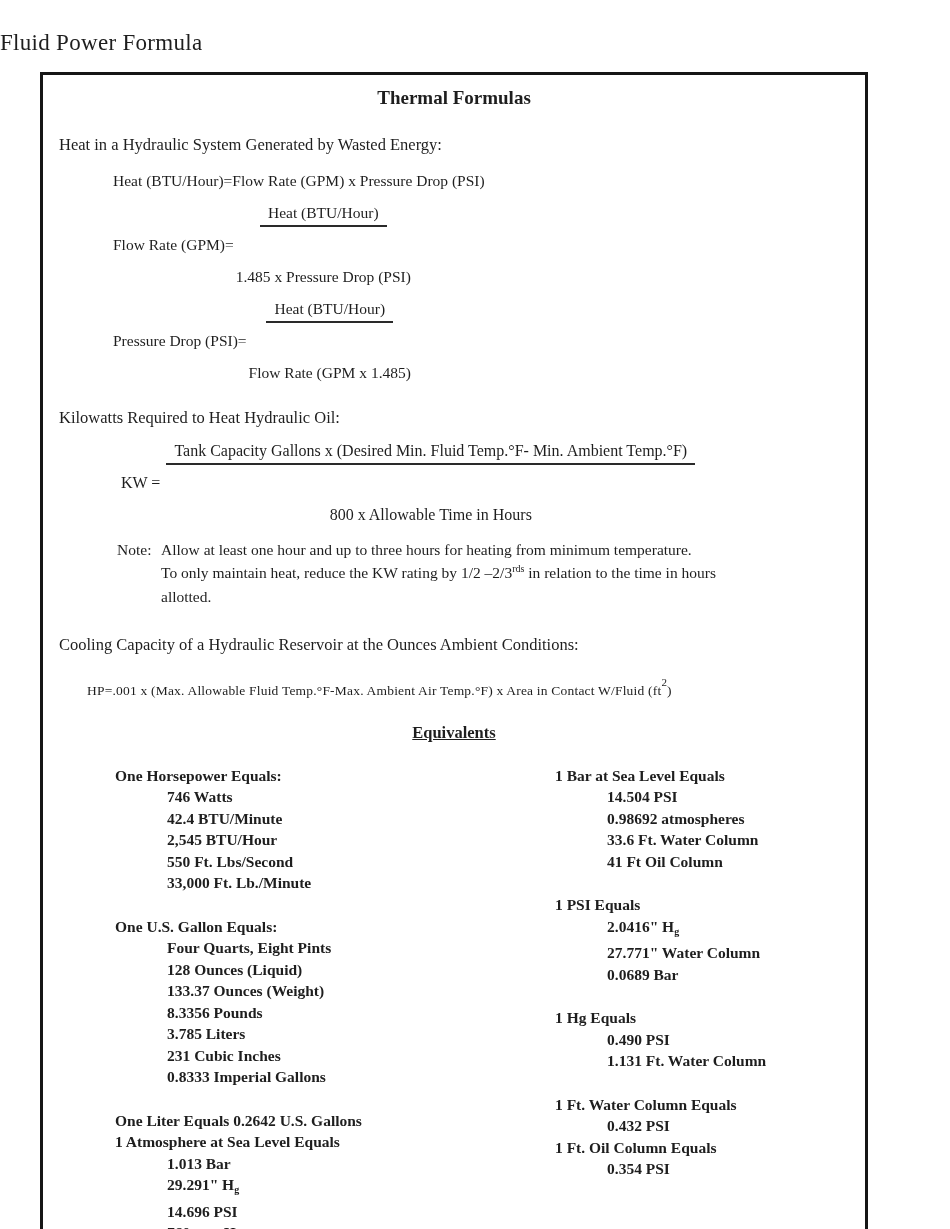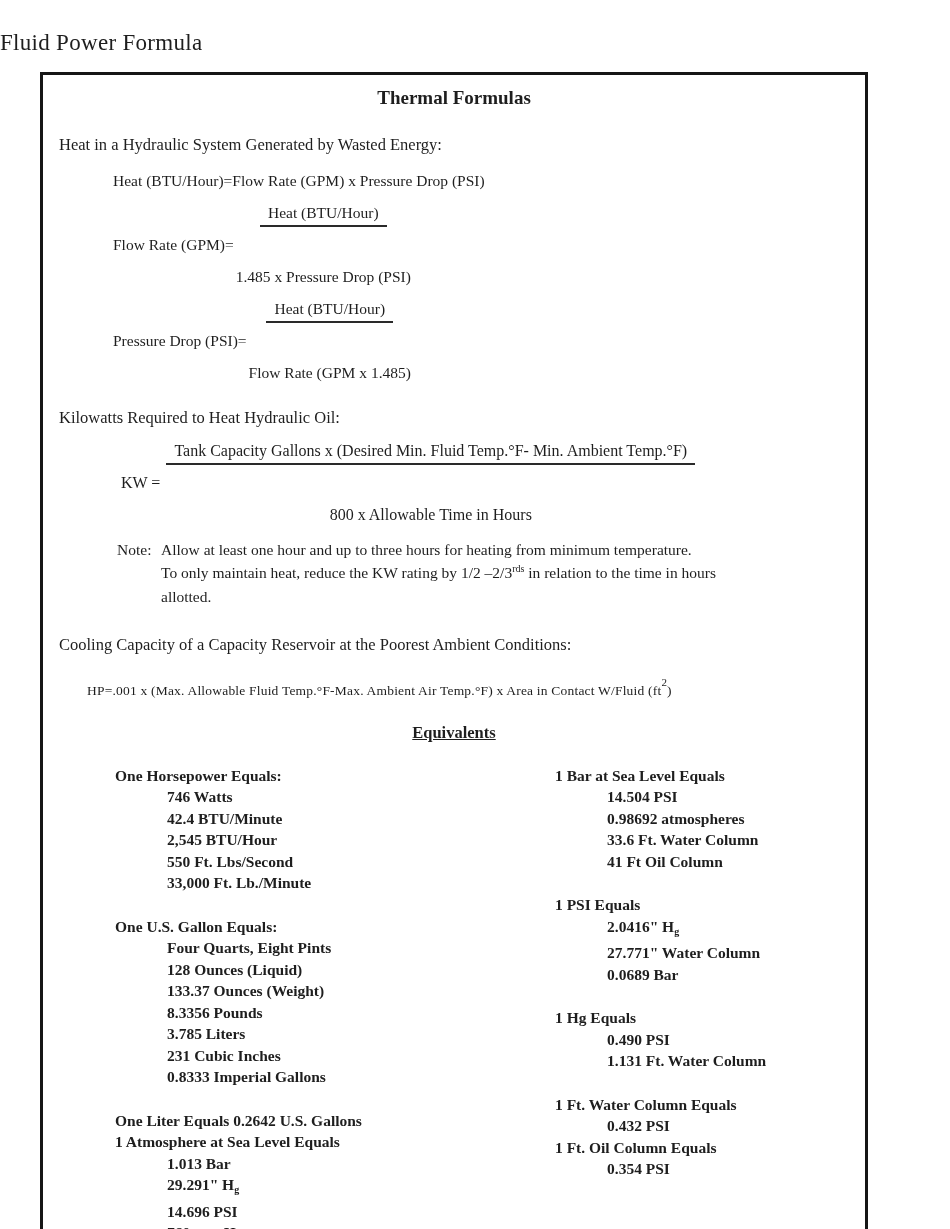--- a/index.html
+++ b/index.html
@@ -128,21 +128,21 @@
 
   <div class="note">
     <div class="note-label">Note:</div>
     <div class="note-body">
       <div>Allow at least one hour and up to three hours for heating from minimum temperature.</div>
       <div><span>To only maintain heat, reduce the KW rating by 1/2 –2/3</span><span class="note-sup">rds</span><span> in relation to the time in hours</span></div>
       <div>allotted.</div>
     </div>
   </div>
 
-  <div class="section-heading">Cooling Capacity of a Capacity Reservoir at the Poorest Ambient Conditions:</div>
+  <div class="section-heading">Cooling Capacity of a Hydraulic Reservoir at the Ounces Ambient Conditions:</div>
 
   <div class="hp-line"><span>HP=.001 x (Max. Allowable Fluid Temp.°F-Max. Ambient Air Temp.°F) x Area in Contact W/Fluid (ft</span><span class="hp-sup">2</span><span>)</span></div>
 
   <div class="eq-heading">Equivalents</div>
 
   <div class="eq-columns">
     <div class="eq-col eq-col-left">
 
       <div class="eq-group">
         <div class="eq-title">One Horsepower Equals:</div>

